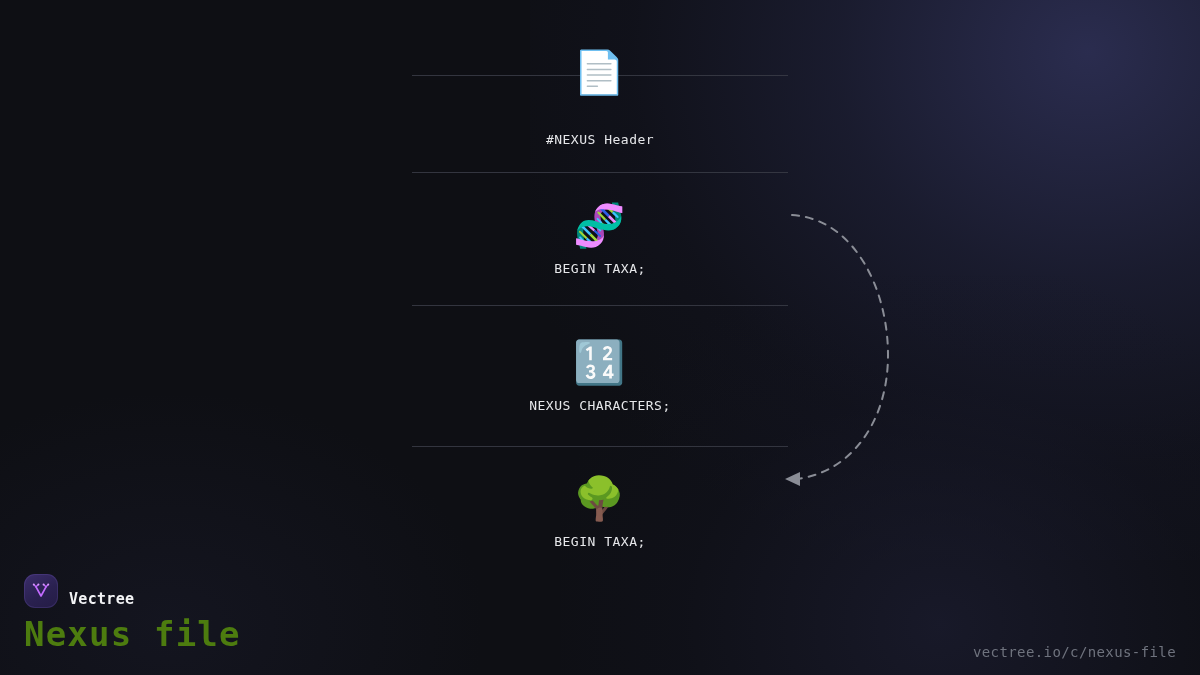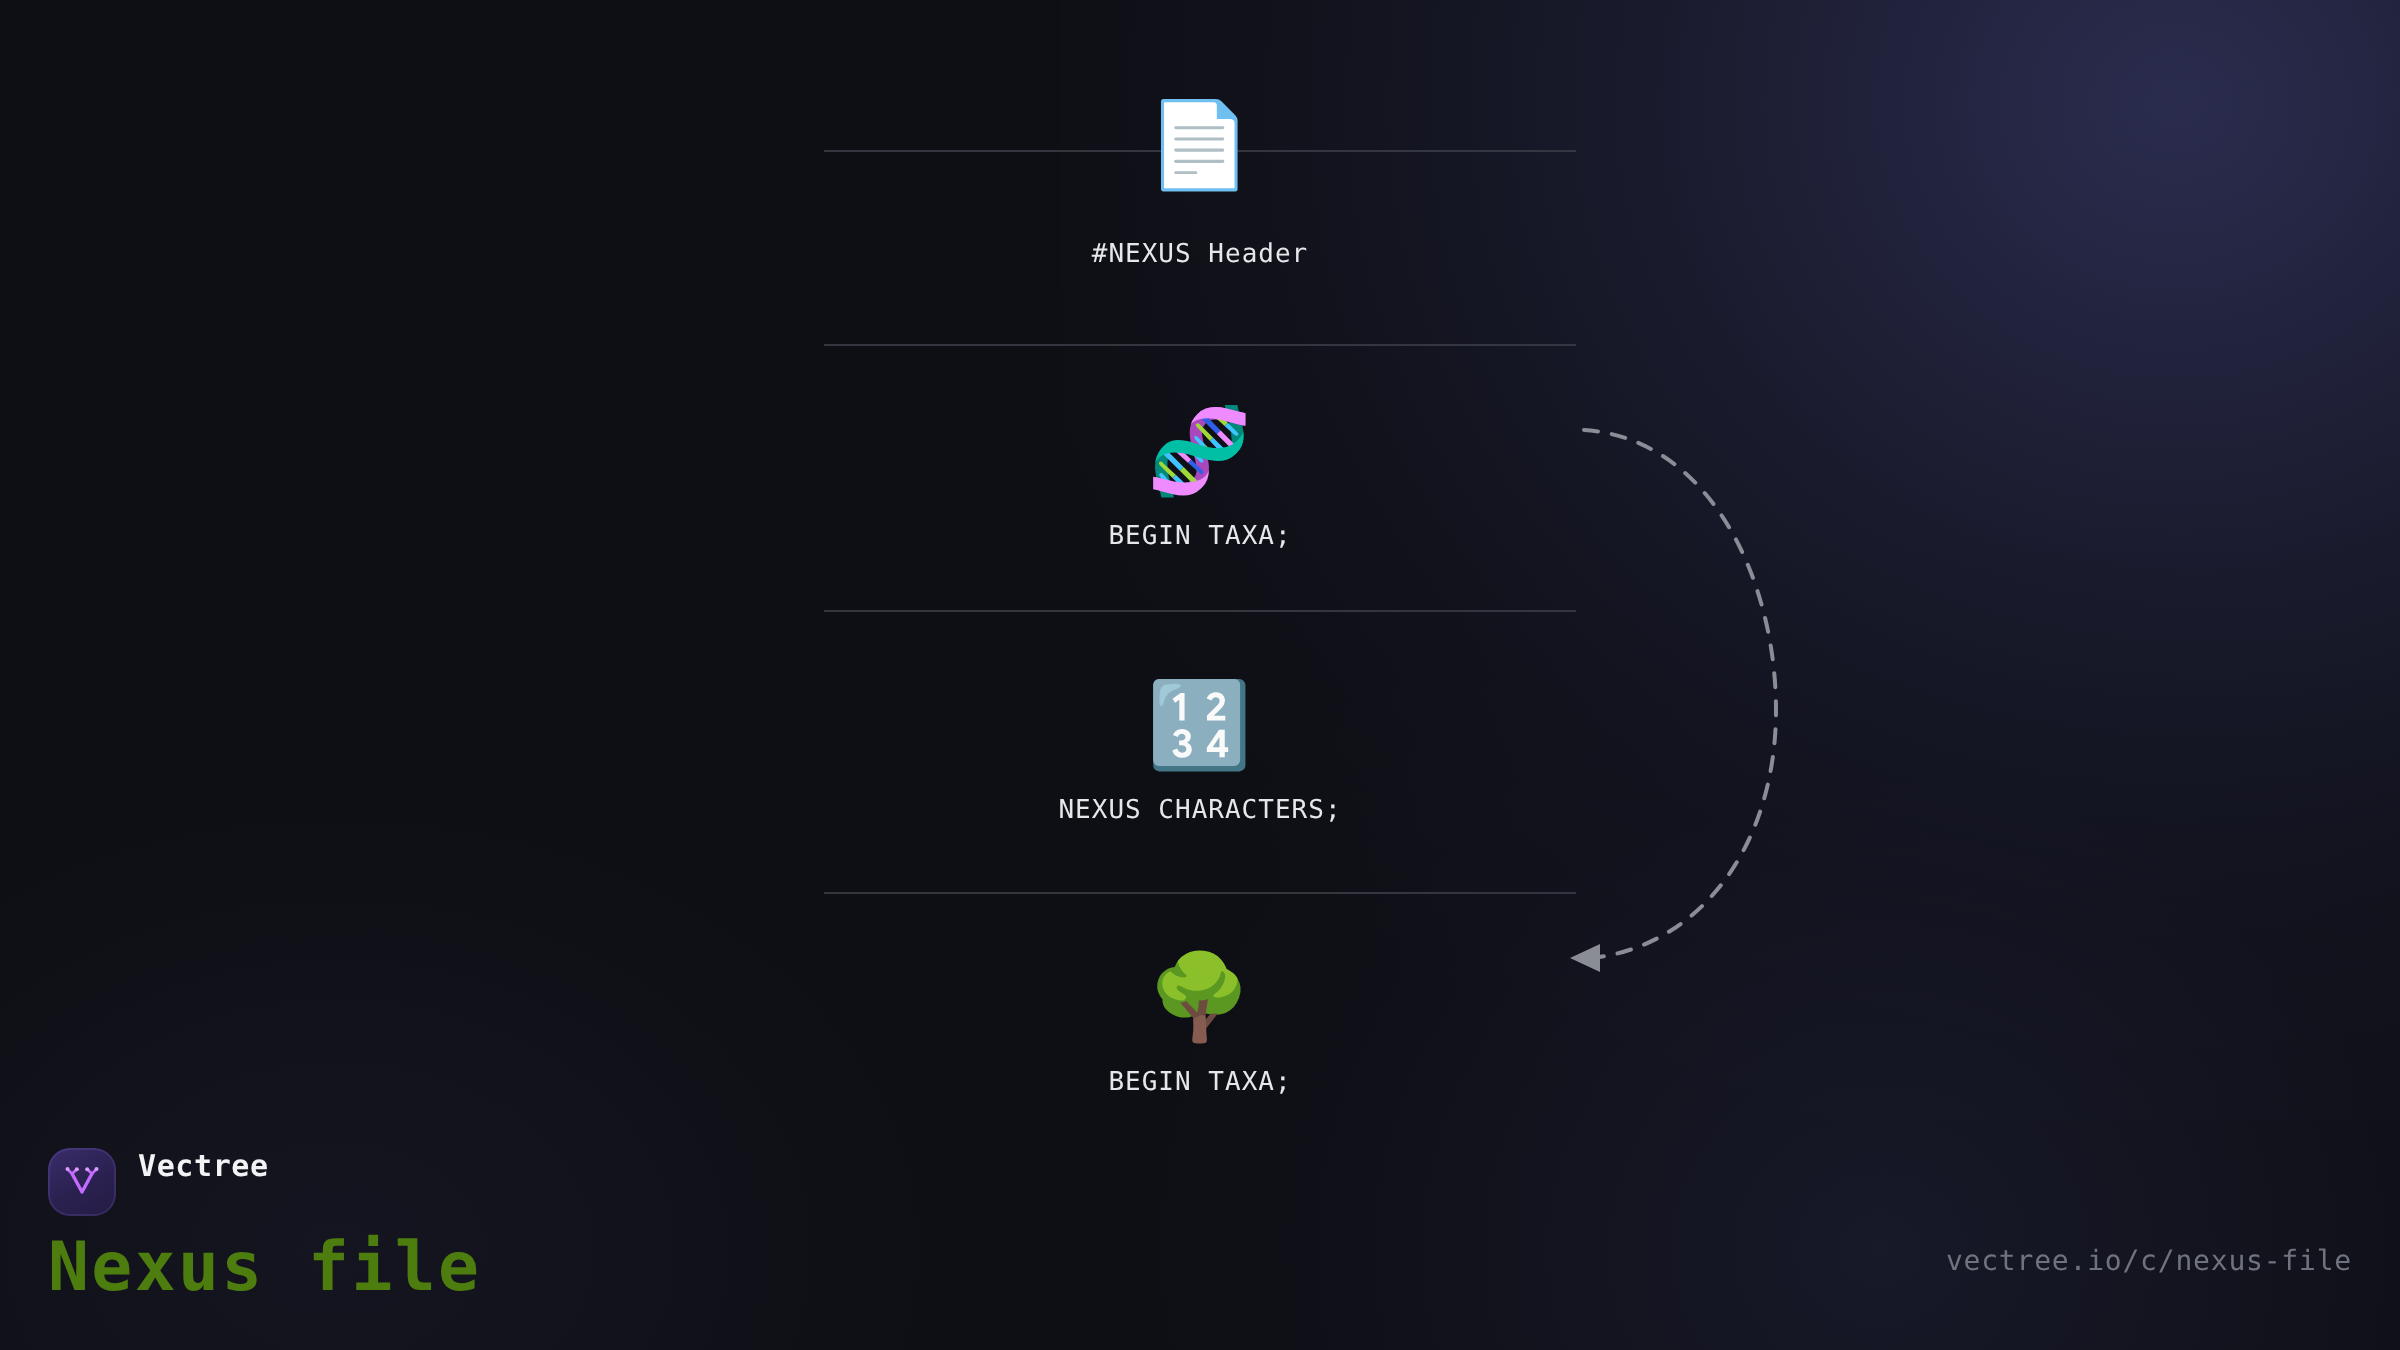--- a/index.html
+++ b/index.html
@@ -120,21 +120,21 @@
   }
 
   
   #brand {
     position: absolute;
     left: 24px;
     bottom: 22px;
   }
   #brand-row {
     display: flex;
-    align-items: flex-start;
+    align-items: flex-end;
     gap: 11px;
     margin-bottom: 9px;
   }
   #brand-logo {
     width: 34px; height: 34px;
     border-radius: 11px;
     background: linear-gradient(150deg, #3b2d6b 0%, #2a2150 55%, #241c45 100%);
     display: flex;
     align-items: center;
     justify-content: center;
@@ -152,21 +152,21 @@
     font-size: 34px;
     font-weight: bold;
     color: #4d7c0f;
     letter-spacing: 1.2px;
     line-height: 1.05;
   }
 
   #site-url {
     position: absolute;
     right: 24px;
-    bottom: 36px;
+    bottom: 15px;
     font-family: "DejaVu Sans Mono", "Liberation Mono", monospace;
     font-size: 14px;
     color: #6f737e;
     letter-spacing: 0.4px;
   }
 </style>
 </head>
 <body>
 
 <div id="bg-glow-right"></div>
@@ -174,21 +174,21 @@
 <div id="bg-glow-bottomleft"></div>
 
 <div id="blocks">
 
   <div class="divider"></div>
 
   <div class="block first" id="block-header">
     <div id="header-emoji-wrap">
       <div class="block-emoji">📄</div>
     </div>
-    <div class="block-label" style="position:absolute; top:33px;">#NEXUS Header</div>
+    <div class="block-label" style="position:absolute; top:45px;">#NEXUS Header</div>
   </div>
 
   <div class="divider"></div>
 
   <div class="block" id="block-taxa">
     <div class="block-emoji">🧬</div>
     <div class="block-label">BEGIN TAXA;</div>
   </div>
 
   <div class="divider"></div>

